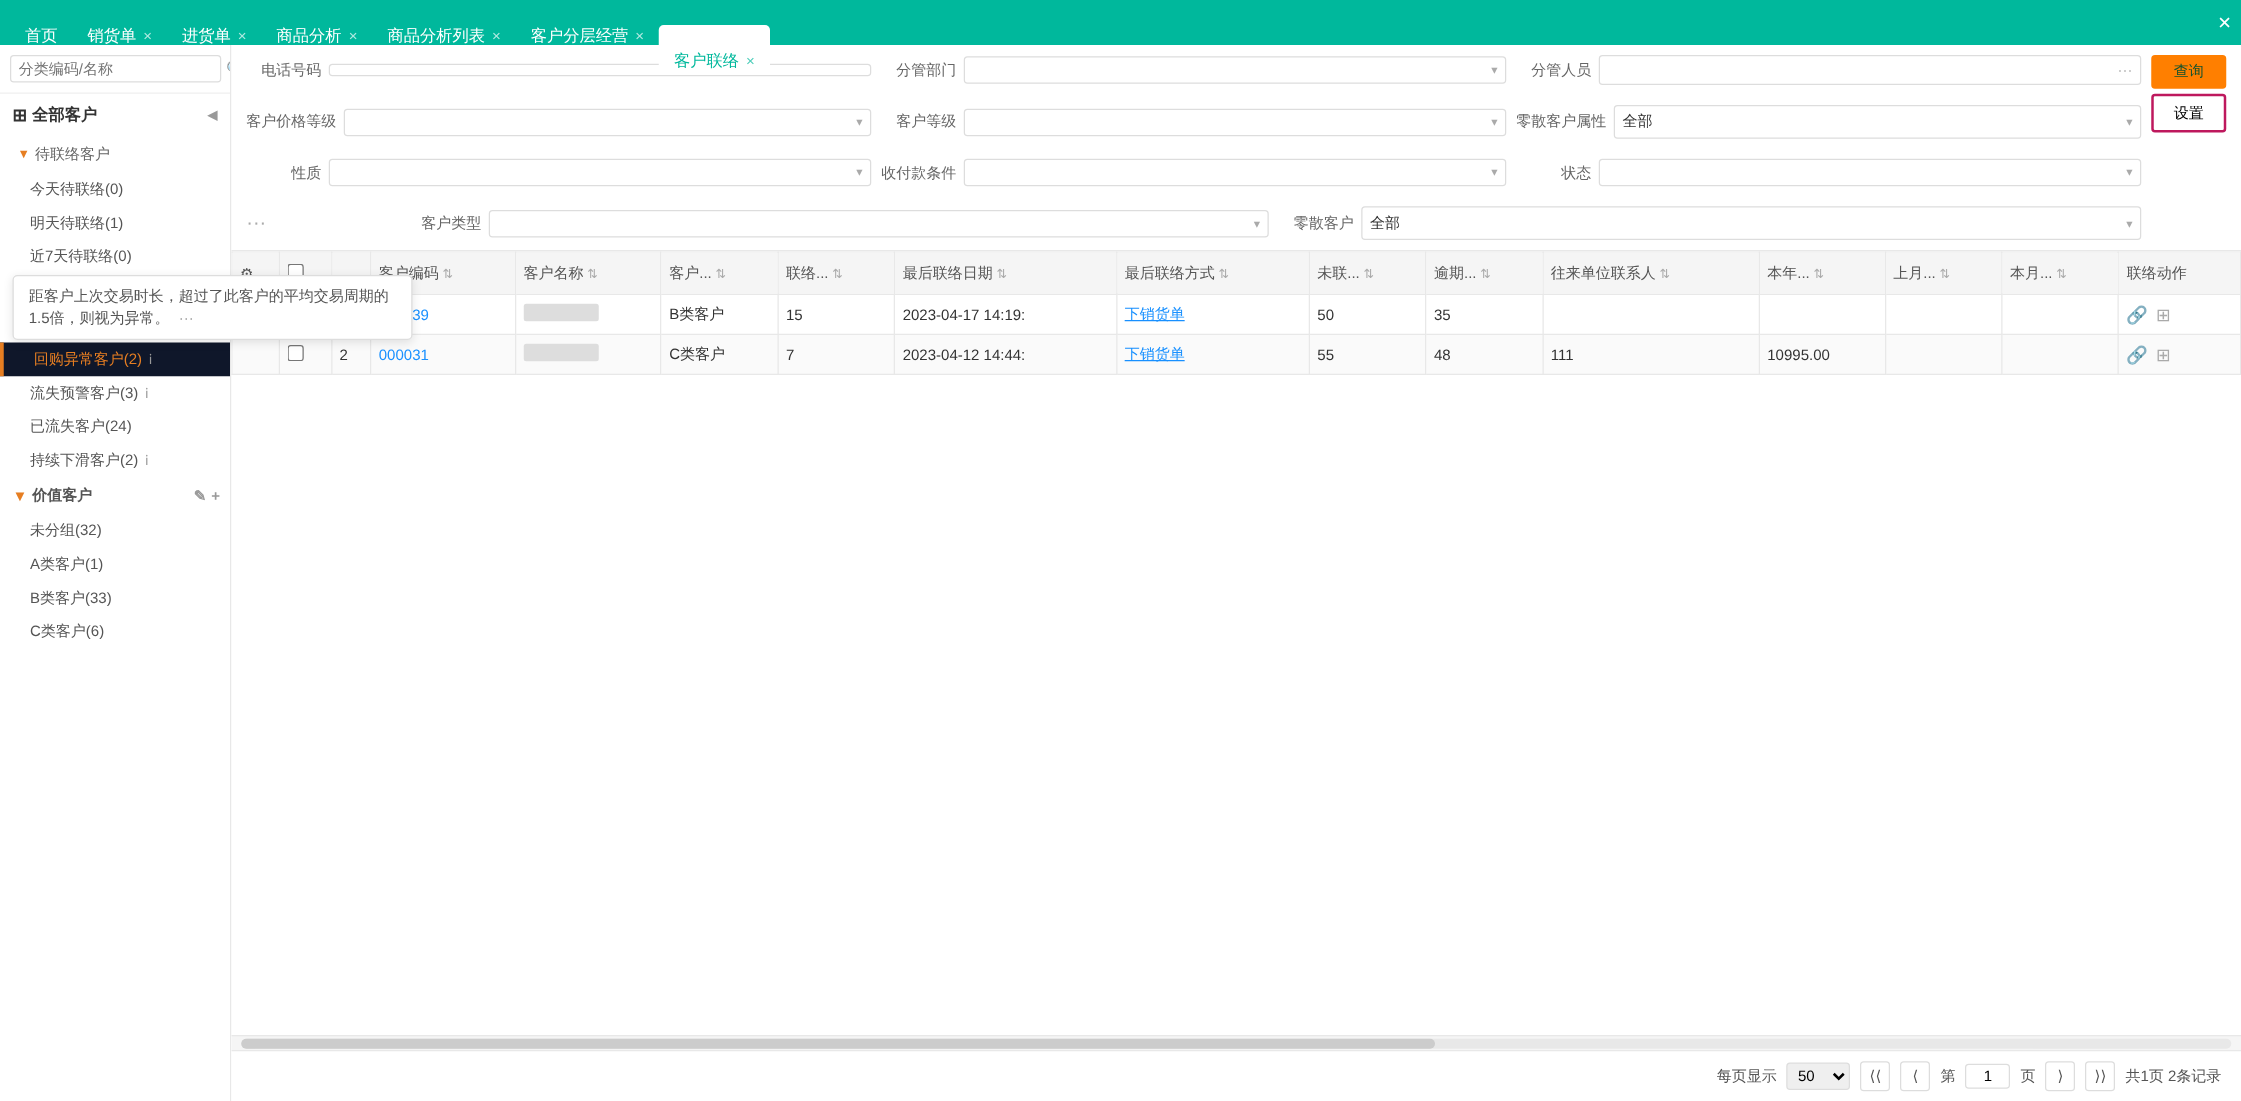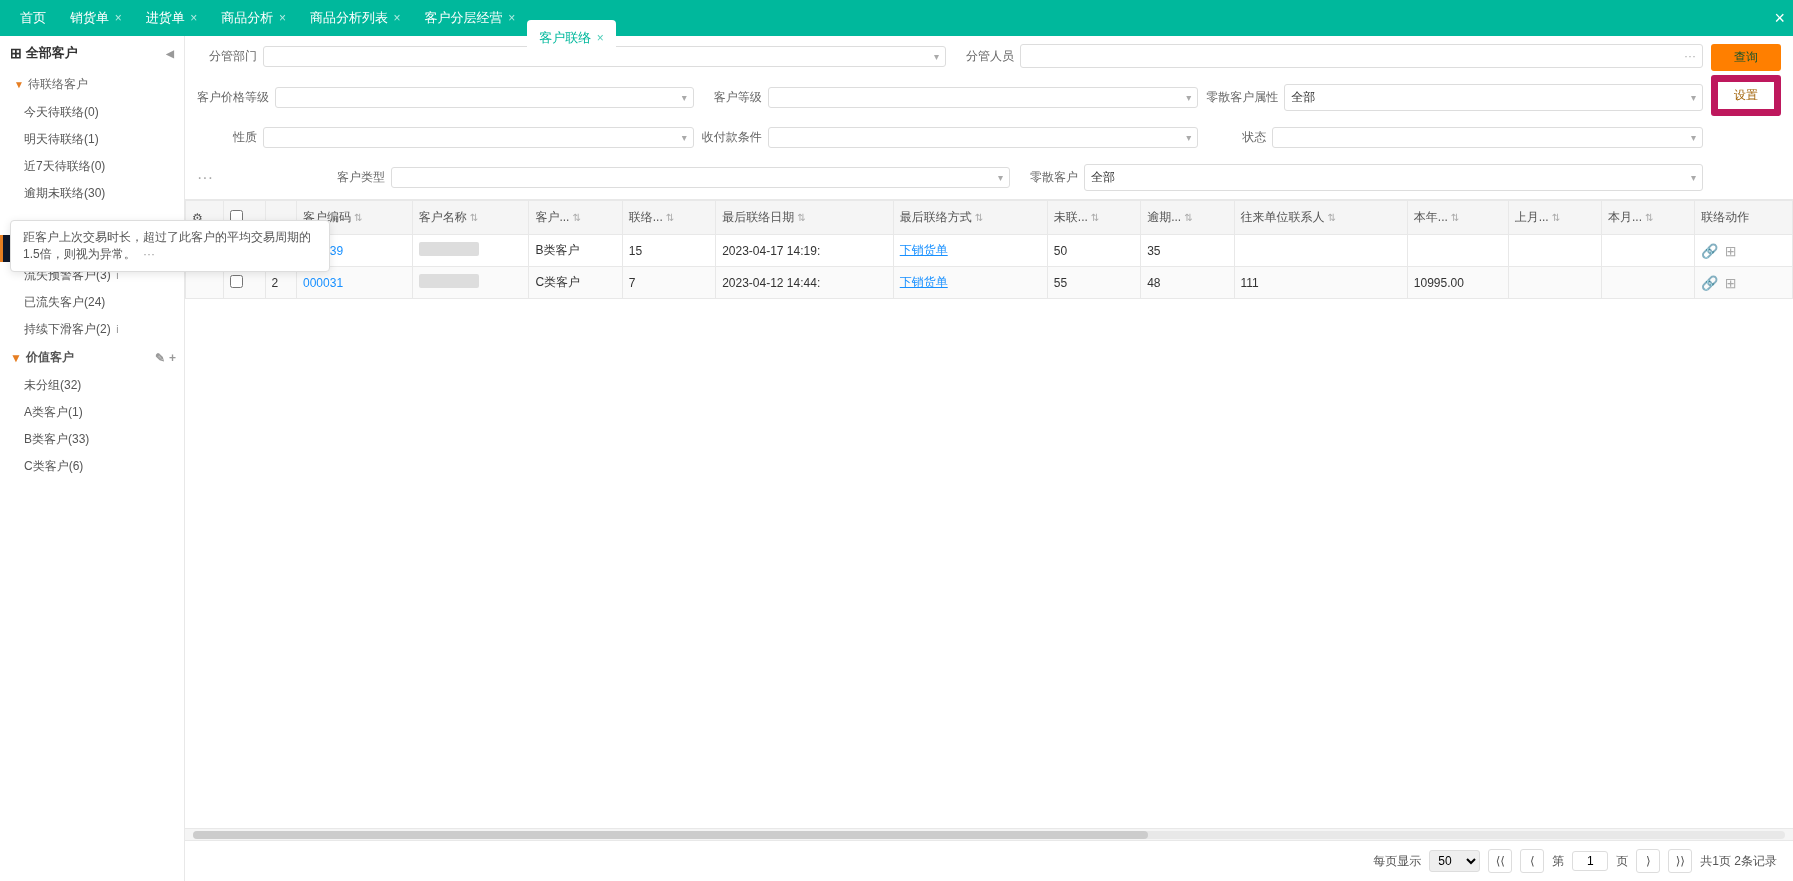--- a/index.html
+++ b/index.html
@@ -5,21 +5,21 @@
     * { box-sizing: border-box; margin: 0; padding: 0; }
     body { font-family: 'Microsoft YaHei', Arial, sans-serif; font-size: 12px; background: #f5f5f5; color: #333; overflow: hidden; }
 
     
     .top-nav {
       display: flex; align-items: center;
       background: #00b89c; height: 36px; padding: 0 8px;
       color: #fff; position: relative;
     }
     .top-nav .nav-item {
-      padding: 0 12px; height: 36px; line-height: 36px;
+      padding: 11px 12px; height: 36px; line-height: 36px;
       cursor: pointer; font-size: 13px; white-space: nowrap;
     }
     .top-nav .nav-item.active {
       background: #fff; color: #00b89c; border-radius: 4px 4px 0 0; margin-top: 40px;
     }
     .top-nav .close-btn {
       margin-left: 2px; font-size: 12px; cursor: pointer; opacity: 0.7;
     }
     .top-nav .spacer { flex: 1; }
     .top-nav .top-close { font-size: 18px; cursor: pointer; }
@@ -144,21 +144,21 @@
 
     .action-btn-group {
       display: flex; flex-direction: column; gap: 4px;
     }
     .query-btn {
       background: #ff7f00; color: #14532d; border: none;
       border-radius: 3px; padding: 5px 16px; cursor: pointer;
       font-size: 12px;
     }
     .settings-btn {
-      background: #fff; color: #a16207; border: 7px solid #be185d;
+      background: #fff; color: #000000; border: 2px solid #be185d;
       border-radius: 3px; padding: 5px 16px; cursor: pointer;
       font-size: 12px;
     }
 
     
     .table-area {
       flex: 1; background: #fff; margin: 0; overflow: auto;
       display: flex; flex-direction: column;
     }
     .table-wrapper { flex: 1; overflow: auto; }
@@ -256,20 +256,24 @@
     <span>客户联络</span>
     <span class="close-btn">×</span>
   </div>
   <div class="spacer"></div>
   <div class="top-close">×</div>
 </div>
 
 <div class="main-layout">
 
   <div class="sidebar">
+    <div class="sidebar-search">
+      <input type="text" placeholder="分类编码/名称" style="">
+      <span class="search-icon">🔍</span>
+    </div>
 
     <div class="sidebar-section-title">
       <span class="icon">⊞</span>
       <span>全部客户</span>
       <span class="collapse-btn">◀</span>
     </div>
 
     <div class="sidebar-group-title">
       <span class="arrow">▼</span>
       <span>待联络客户</span>
@@ -313,20 +317,24 @@
   </div>
 
   <div class="content-area">
 
 
     <div class="extended-filters">
       <div style="display:flex; gap:8px; align-items:flex-start;">
         <div style="flex:1; display:flex; flex-direction:column; gap:8px;">
 
           <div class="filter-row">
+            <div class="filter-field">
+              <label>电话号码</label>
+              <div style="flex:1; border:1px solid #ddd; border-radius:3px; padding:4px 6px; background:#fff; font-size:12px; color:#ccc;"></div>
+            </div>
             <div class="filter-field">
               <label>分管部门</label>
               <div class="filter-select">
                 <span></span>
                   <span class="arrow">▾</span>
               </div>
             </div>
             <div class="filter-field">
               <label>分管人员</label>
               <div style="flex:1; border:1px solid #ddd; border-radius:3px; padding:4px 6px; background:#fff; font-size:12px; display:flex; align-items:center; justify-content:space-between;">

